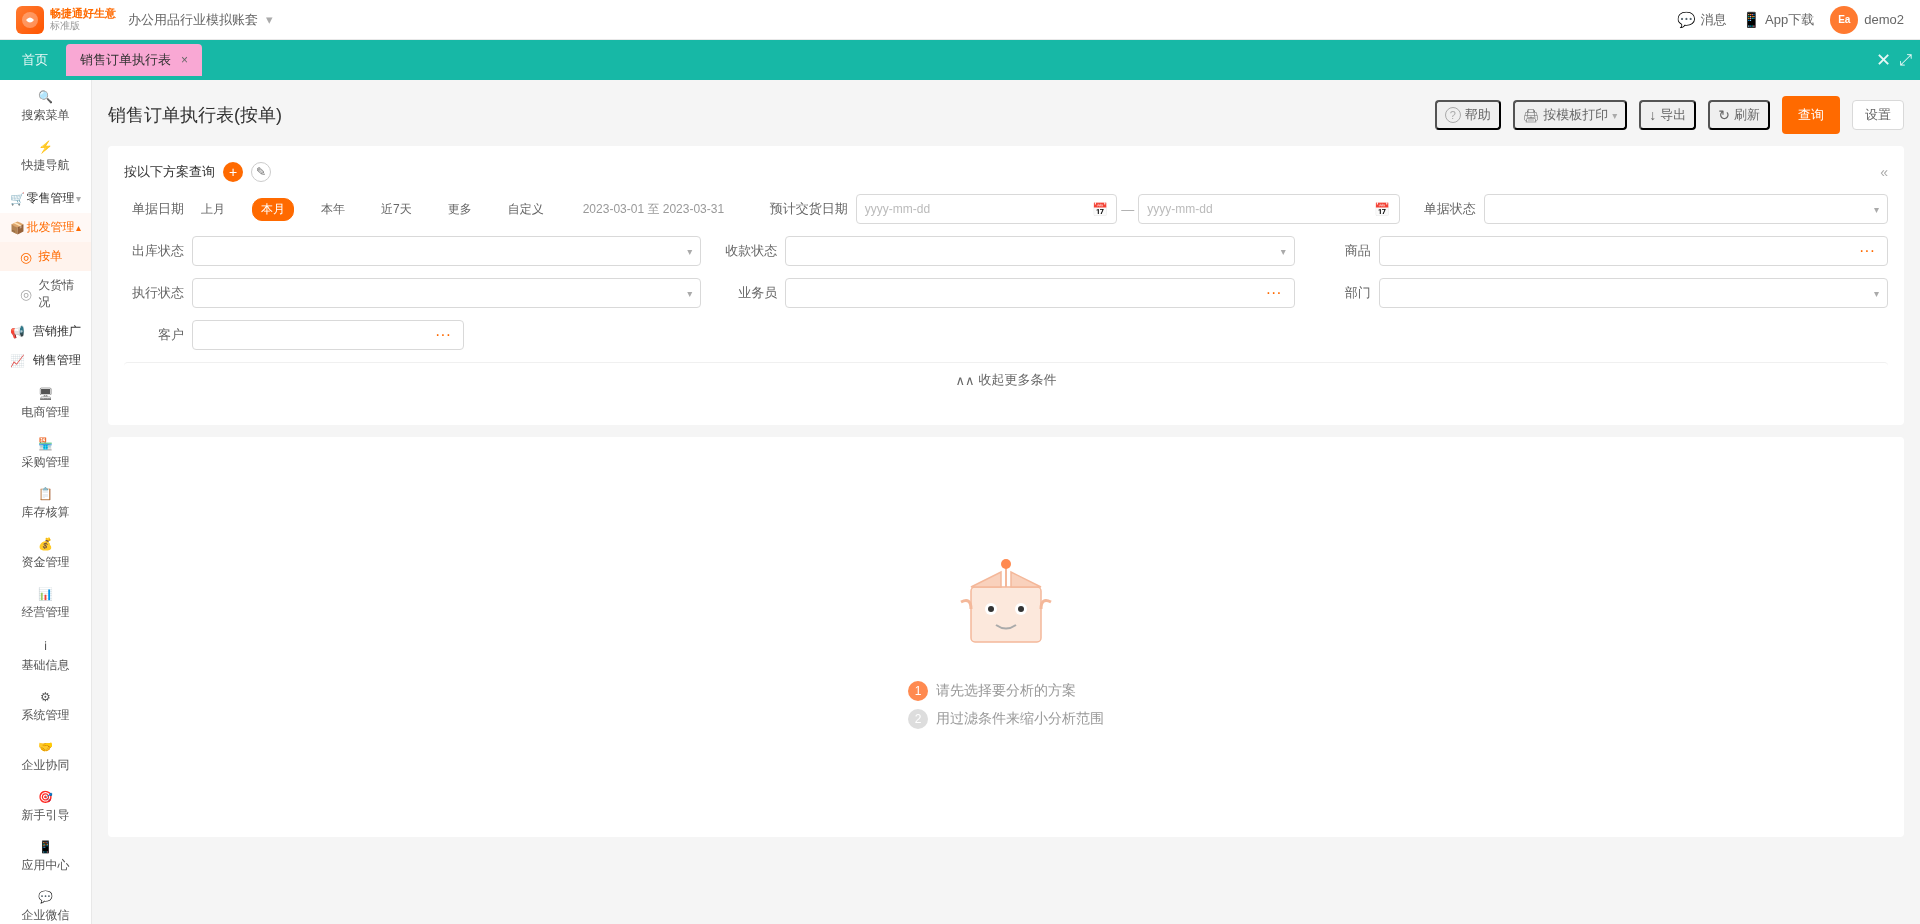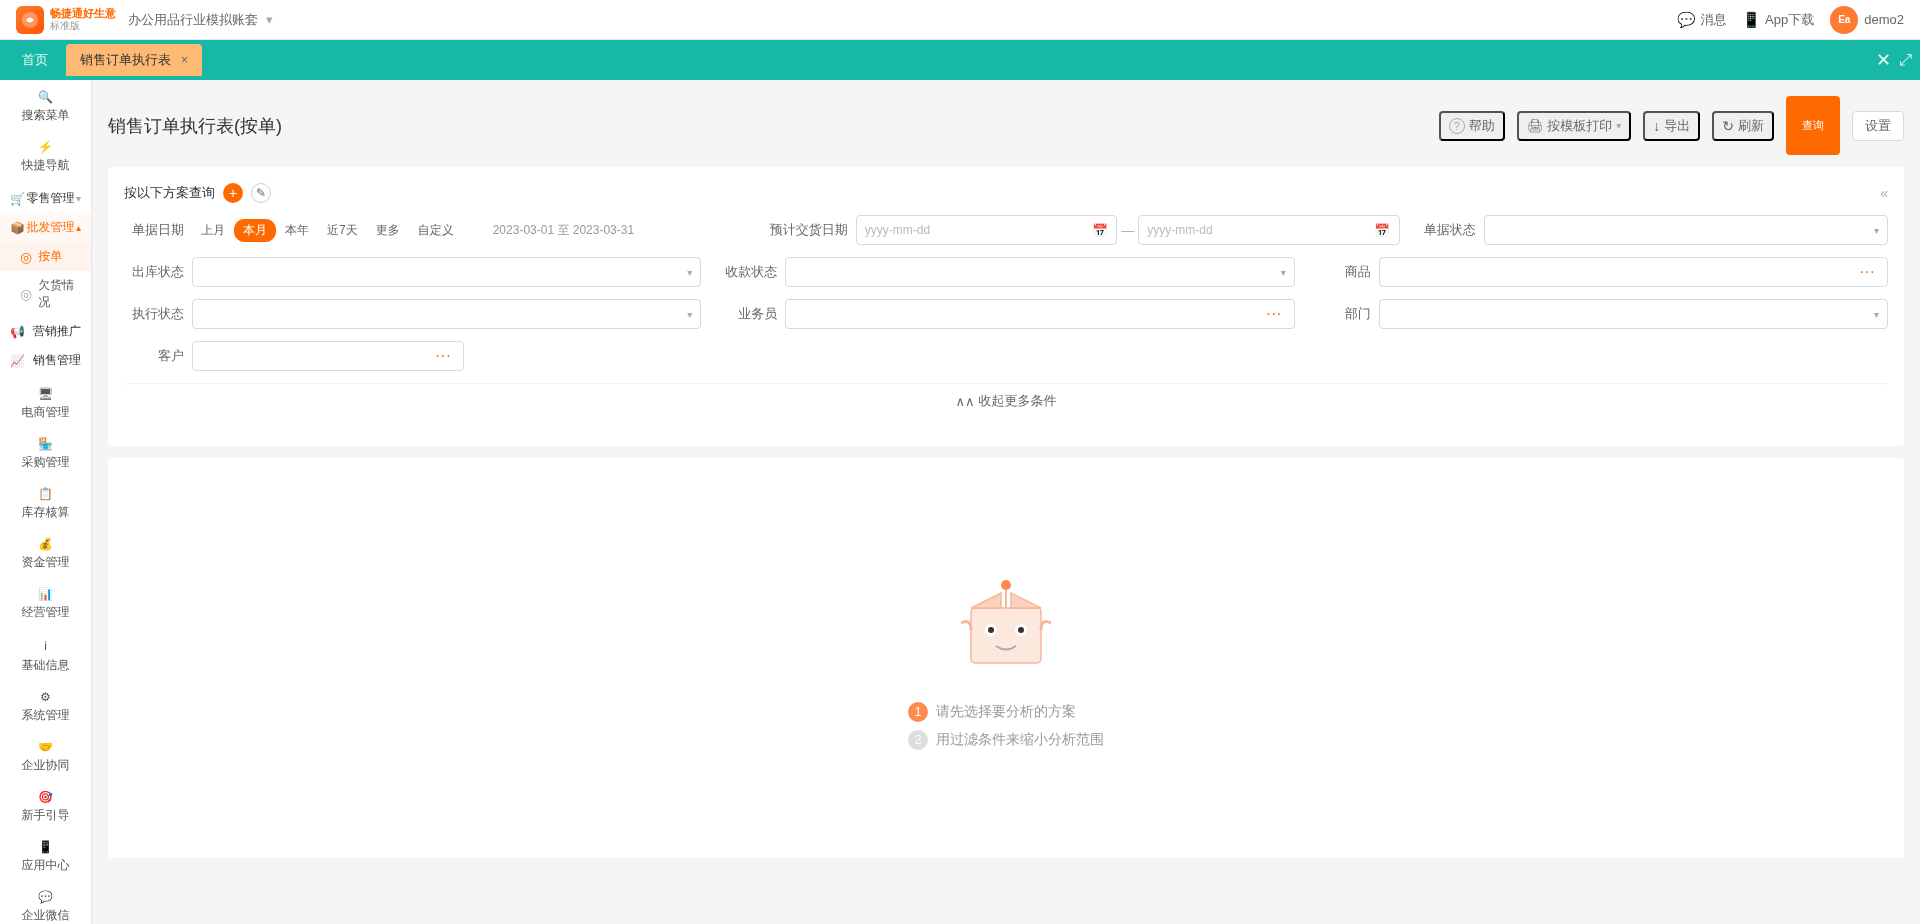--- a/index.html
+++ b/index.html
@@ -42,21 +42,21 @@
       gap: 6px;
       cursor: pointer;
       font-size: 13px;
       color: rgba(255,255,255,0.85);
     }
     .tab-item.home {
       background: transparent;
       color: rgba(255,255,255,0.9);
     }
     .tab-item.active {
-      background: #fdba74;
+      background: #f9a8d4;
       color: #333;
     }
     .tab-close { font-size: 12px; cursor: pointer; color: #666; margin-left: 4px; }
     .tab-bar-actions { margin-left: auto; display: flex; align-items: center; gap: 8px; }
     .tab-bar-btn { color: rgba(255,255,255,0.9); cursor: pointer; font-size: 16px; }
 
     
     .main-layout { display: flex; flex: 1; overflow: hidden; }
 
     
@@ -121,23 +121,23 @@
       color: #666;
       font-size: 13px;
       cursor: pointer;
       padding: 4px 8px;
       border-radius: 4px;
     }
     .action-btn.primary {
       background: #ff6a00;
       color: #fff;
       border: none;
-      padding: 22px 16px;
-      border-radius: 4px;
-      font-size: 11px;
+      padding: 10px 16px;
+      border-radius: 4px;
+      font-size: 13px;
       cursor: pointer;
     }
     .action-btn.secondary {
       background: #fff;
       color: #666;
       border: 1px solid #d9d9d9;
       padding: 5px 12px;
       border-radius: 4px;
       font-size: 13px;
       cursor: pointer;
@@ -195,21 +195,21 @@
       display: flex;
       align-items: center;
       justify-content: space-between;
       position: relative;
     }
     .filter-select-arrow { color: #aaa; font-size: 10px; }
     .date-range { display: flex; align-items: center; gap: 4px; flex: 1; }
     .date-input { flex: 1; height: 30px; border: 1px solid #d9d9d9; border-radius: 4px; padding: 0 8px; font-size: 13px; color: #999; display: flex; align-items: center; justify-content: space-between; text-align: center; }
     .date-separator { color: #aaa; }
     .date-icon { color: #ff6a00; font-size: 13px; }
-    .filter-tag-group { display: flex; gap: 0; align-items: center; }
+    .filter-tag-group { display: flex; gap: 18px; align-items: center; }
     .filter-tag { padding: 2px 8px; border-radius: 3px; font-size: 12px; cursor: pointer; color: #666; border: 1px solid transparent; }
     .filter-tag.active { background: #ff6a00; color: #fff; border-color: #ff6a00; border-radius: 10px; }
     .ellipsis-btn { color: #ff6a00; font-size: 16px; cursor: pointer; padding: 0 4px; }
 
     
     .collapse-bar {
       display: flex;
       align-items: center;
       justify-content: center;
       padding: 8px;

